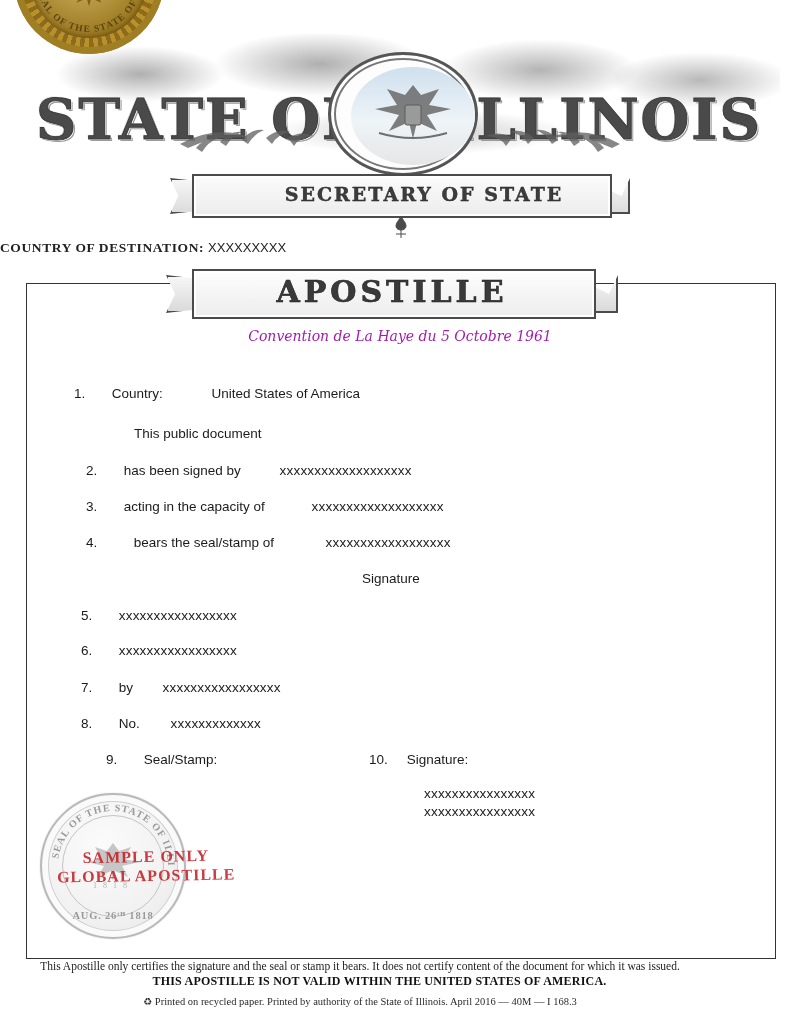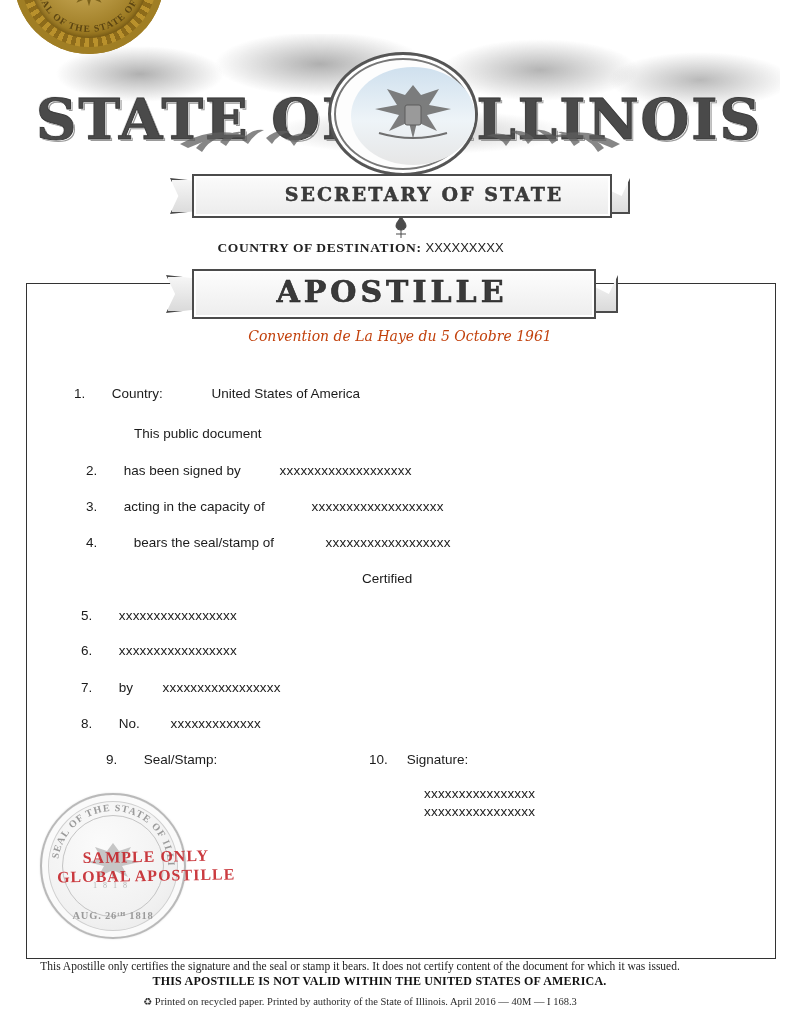--- a/index.html
+++ b/index.html
@@ -177,27 +177,26 @@
     left: 393px; top: 216px;
     width: 16px; height: 22px;
     color: #4b4b4b;
   }
 
   
   .country-dest {
     position: absolute;
     left: 0; top: 240px;
     width: 641px;
-    text-align: center;
+    text-align: left;
     font-family: "Liberation Serif", serif;
     font-weight: bold;
     font-size: 13.5px;
     letter-spacing: .6px;
     color: #222;
-    padding-left: 40px;
   }
   .country-dest .xs {
     font-family: "Liberation Sans", sans-serif;
     font-weight: normal;
     letter-spacing: 0px;
     font-size: 13px;
   }
 
   
   .doc-box {
@@ -244,21 +243,21 @@
   }
 
   .convention {
     position: absolute;
     left: 0; top: 328px;
     width: 800px;
     text-align: center;
     font-family: "DejaVu Serif", serif;
     font-style: italic;
     font-size: 14px;
-    color: #c2410c;
+    color: #a21caf;
   }
 
   
   .fields {
     position: absolute;
     left: 26px; top: 283px;
     width: 748px; height: 674px;
     font-size: 13.5px;
     color: #1b1b1b;
   }
@@ -491,21 +490,21 @@
     <span class="lbl">acting in the capacity of</span>
     <span class="xval">xxxxxxxxxxxxxxxxxxx</span>
   </div>
 
   <div class="row r4">
     <span class="num">4.</span>
     <span class="lbl">bears the seal/stamp of</span>
     <span class="xval">xxxxxxxxxxxxxxxxxx</span>
   </div>
 
-  <div class="row rcert">Certified</div>
+  <div class="row rcert">Signature</div>
 
   <div class="row r5">
     <span class="num">5.</span>
     <span class="xval">xxxxxxxxxxxxxxxxx</span>
   </div>
 
   <div class="row r6">
     <span class="num">6.</span>
     <span class="xval">xxxxxxxxxxxxxxxxx</span>
   </div>

